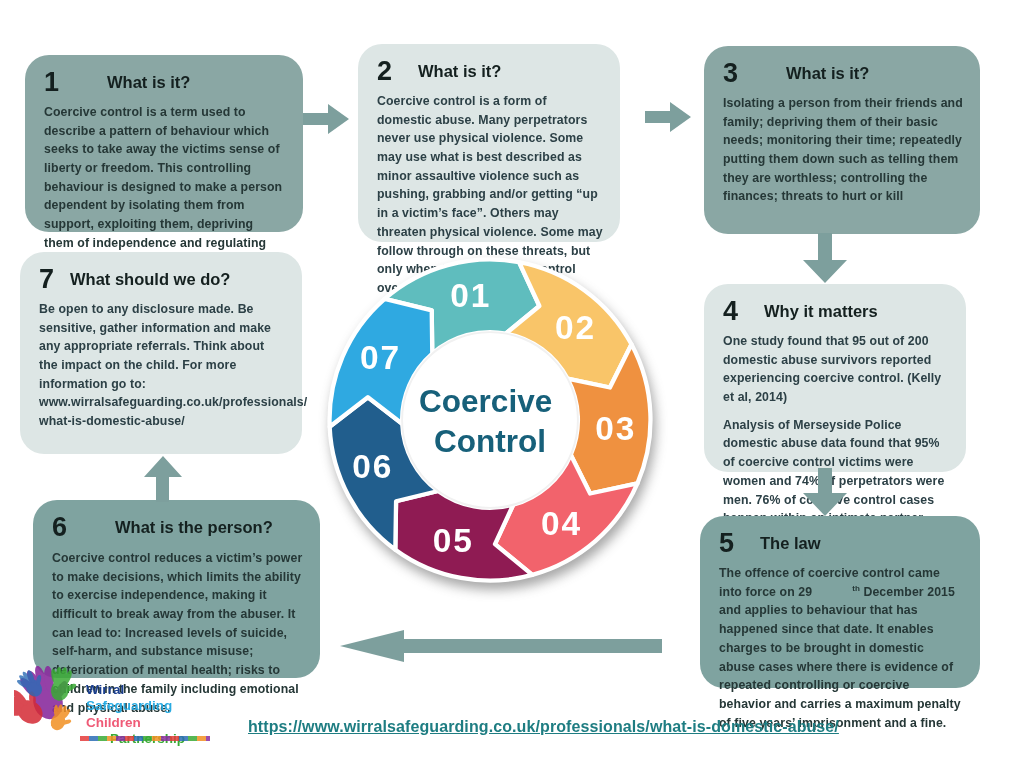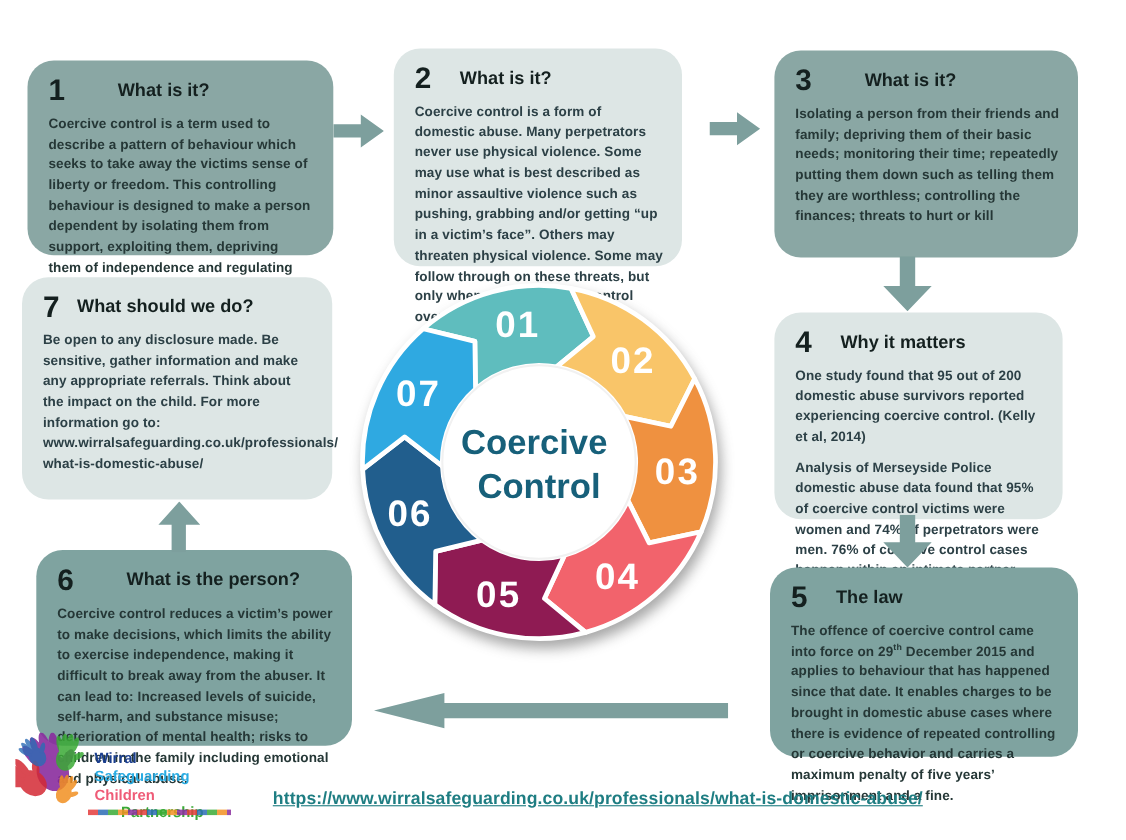--- a/index.html
+++ b/index.html
@@ -25,21 +25,21 @@
   .ibox.light { background:#dde6e5; }
   .ibox-head { display:flex; align-items:center; gap:26px; margin:2px 0 7px; }
   .ibox-head.wide { gap:48px; }
   .ibox-num  { font-size:27px; font-weight:bold; color:#14201f; line-height:1; }
   .ibox-title{ font-size:16.5px; font-weight:bold; color:#14201f; }
   .ibox p {
     font-size:12.3px; line-height:1.52; font-weight:bold;
     color:#253736; margin-bottom:9px; letter-spacing:.1px;
   }
   .ibox.light p { color:#2c4046; }
-  sup { font-size:8px; vertical-align:super; }
+  sup { font-size:8px; vertical-align:super;margin-left:40px; }
   .b1 { left:25px;  top:55px;  width:278px; height:177px; }
   .b2 { left:358px; top:44px;  width:262px; height:198px; }
   .b3 { left:704px; top:46px;  width:276px; height:188px; }
   .b4 { left:704px; top:284px; width:262px; height:188px; }
   .b5 { left:700px; top:516px; width:280px; height:172px; }
   .b6 { left:33px;  top:500px; width:287px; height:178px; }
   .b7 { left:20px;  top:252px; width:282px; height:202px; }
 
   
   .arrow { position:absolute; }

